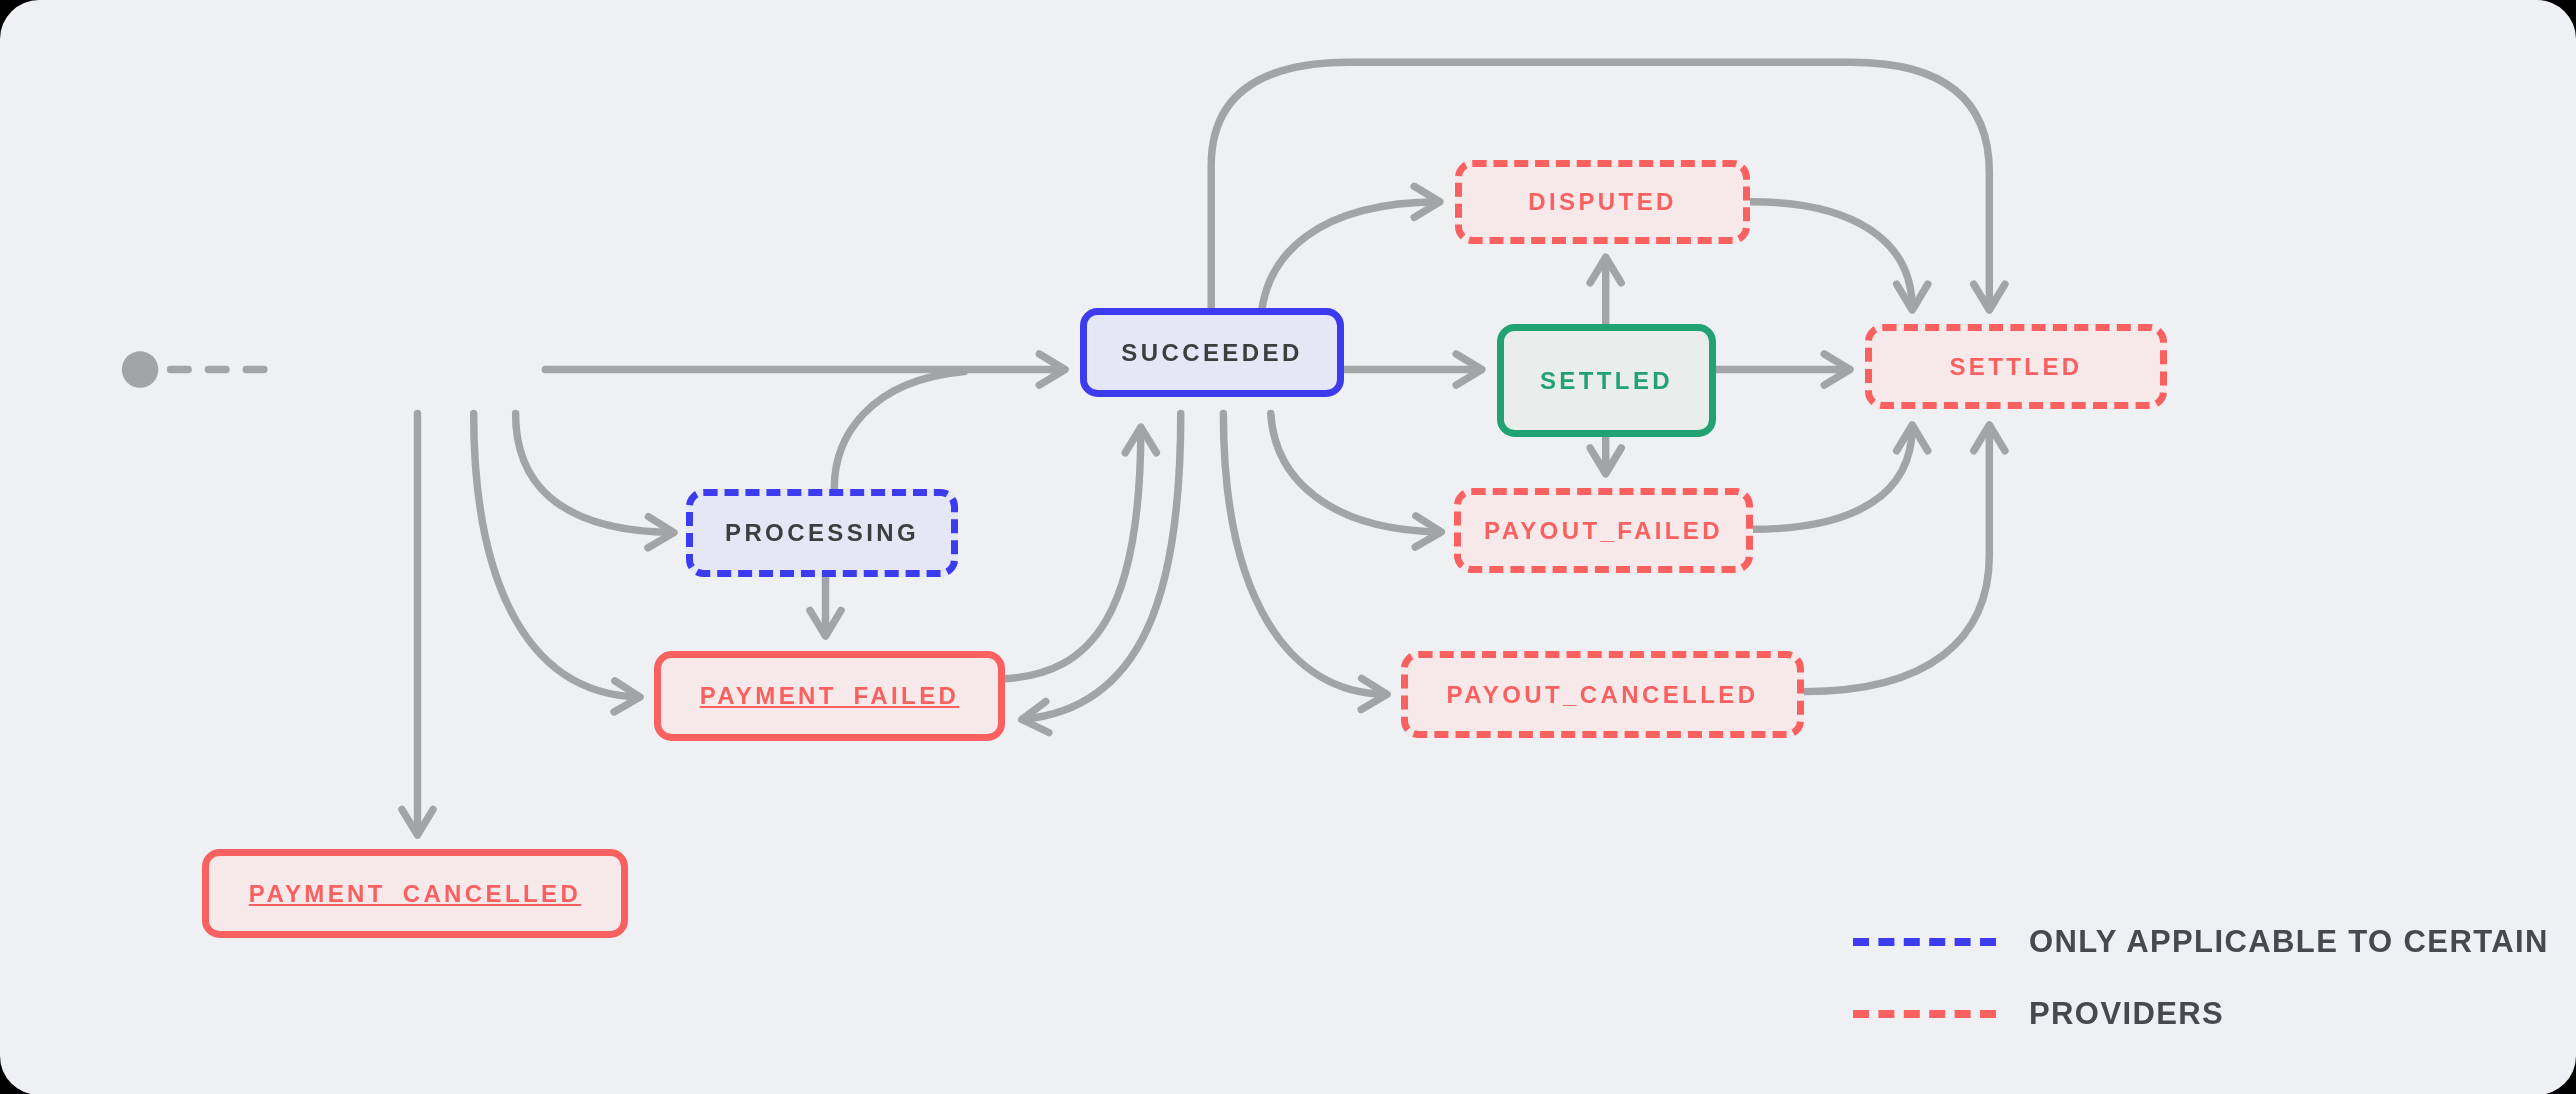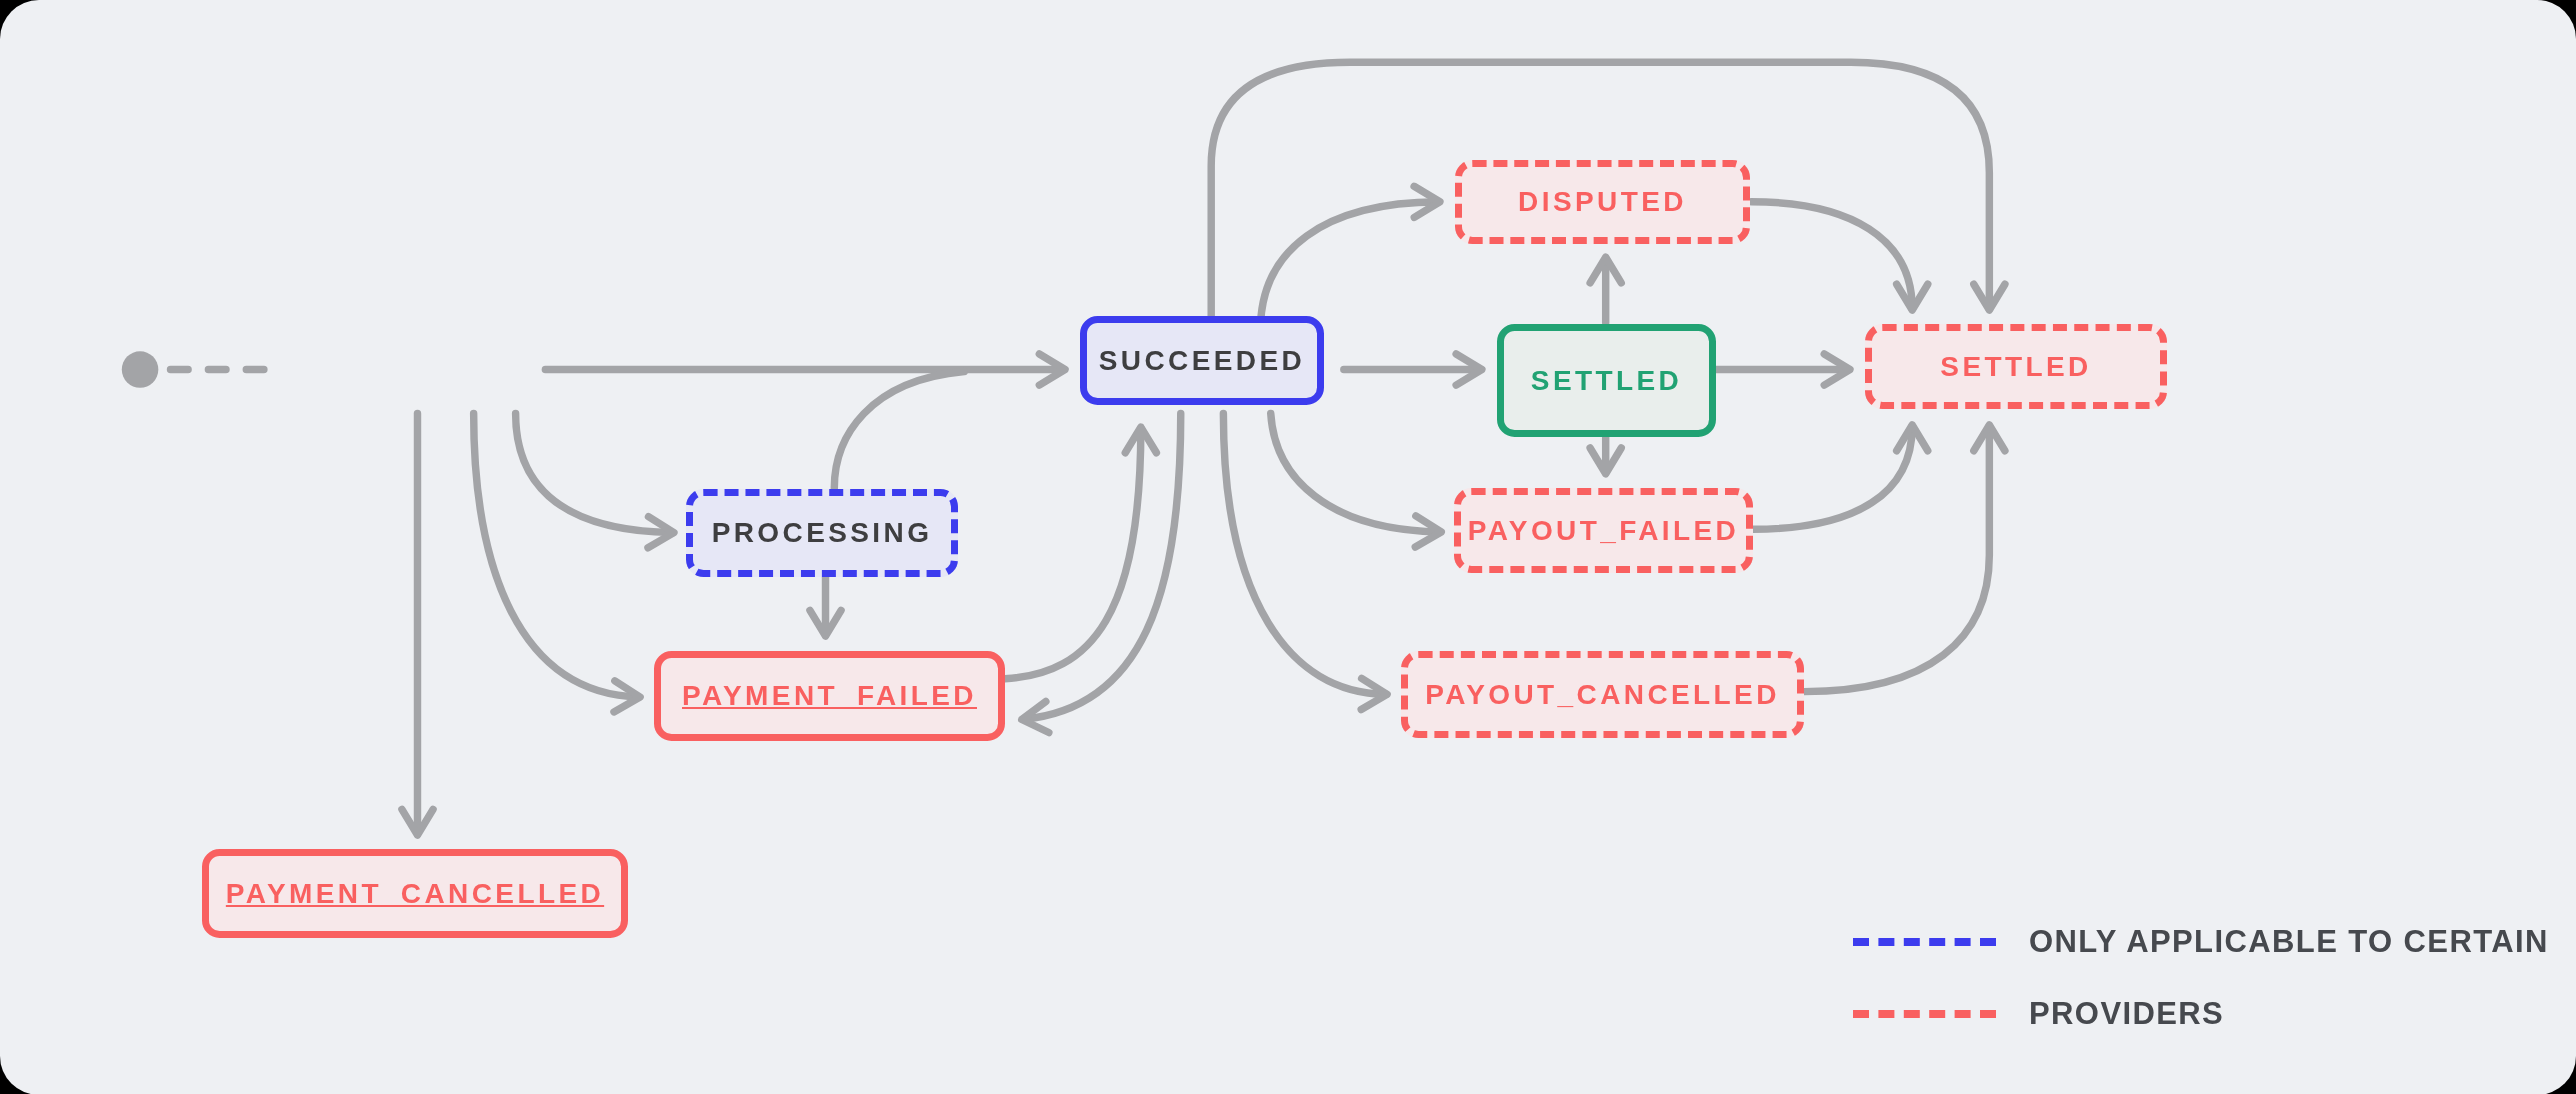--- a/index.html
+++ b/index.html
@@ -7,21 +7,21 @@
        font-family:"Liberation Sans","DejaVu Sans",sans-serif;}
   .frame{position:absolute;inset:0;background:var(--background,#eef0f3);
          border-radius:39px;overflow:hidden;}
   #edge-layer{position:absolute;left:0;top:0;width:2576px;height:1095px;}
   .edge{fill:none;stroke:var(--edge,#a3a4a7);stroke-width:11;stroke-linecap:round;}
   .edge.dotted{stroke-dasharray:26 30;}
   .start-dot{fill:var(--edge,#a3a4a7);}
 
   .node{position:absolute;display:flex;align-items:center;justify-content:center;
         border-radius:17.6px;box-sizing:border-box;
-        font-weight:700;font-size:28px;letter-spacing:3.4px;white-space:nowrap;}
+        font-weight:700;font-size:24px;letter-spacing:3.4px;white-space:nowrap;}
   .node.blue-solid {border:7.4px solid var(--blue);background:var(--fill-blue);color:var(--text-dark);}
   .node.blue-dashed{border:7.4px dashed var(--blue);background:var(--fill-blue);color:var(--text-dark);}
   .node.red-solid  {border:7.4px solid var(--red);background:var(--fill-red);color:var(--red);text-decoration:underline;}
   .node.red-dashed {border:7.4px dashed var(--red);background:var(--fill-red);color:var(--red);}
   .node.green-solid{border:7.4px solid var(--green);background:var(--fill-green);color:var(--green);}
 
   .legend-row{position:absolute;display:flex;align-items:center;gap:33px;}
   .legend-swatch{width:143px;height:0;border-top:8.8px dashed;}
   .legend-swatch.blue{border-color:var(--blue);}
   .legend-swatch.red{border-color:var(--red);}
@@ -58,21 +58,21 @@
     <path class="edge" d="M 1808 611 C 1808 885 1905 1024 2048 1026" marker-end="url(#arw)"></path>
     <path class="edge" d="M 2373 477 L 2373 382" marker-end="url(#arw)"></path>
     <path class="edge" d="M 2373 611 L 2373 698" marker-end="url(#arw)"></path>
     <path class="edge" d="M 2536 546 L 2732 546" marker-end="url(#arw)"></path>
     <path class="edge" d="M 2588 298 C 2735 298 2826 352 2826 456" marker-end="url(#arw)"></path>
     <path class="edge" d="M 2591 782 C 2745 782 2826 728 2826 630" marker-end="url(#arw)"></path>
     <path class="edge" d="M 2666 1022 C 2850 1022 2940 945 2940 820 L 2940 630" marker-end="url(#arw)"></path>
   </svg>
 
 
-  <div class="node blue-solid" style="left:1080px; top:316px; width:244px; height:89px">
+  <div class="node blue-solid" style="left:1080px; top:308px; width:264px; height:89px">
     <span>SUCCEEDED</span>
   </div>
 
   <div class="node blue-dashed" style="left:686px; top:489px; width:272px; height:88px">
     <span>PROCESSING</span>
   </div>
 
   <div class="node red-solid" style="left:654px; top:651px; width:351px; height:90px">
     <span>PAYMENT_FAILED</span>
   </div>

